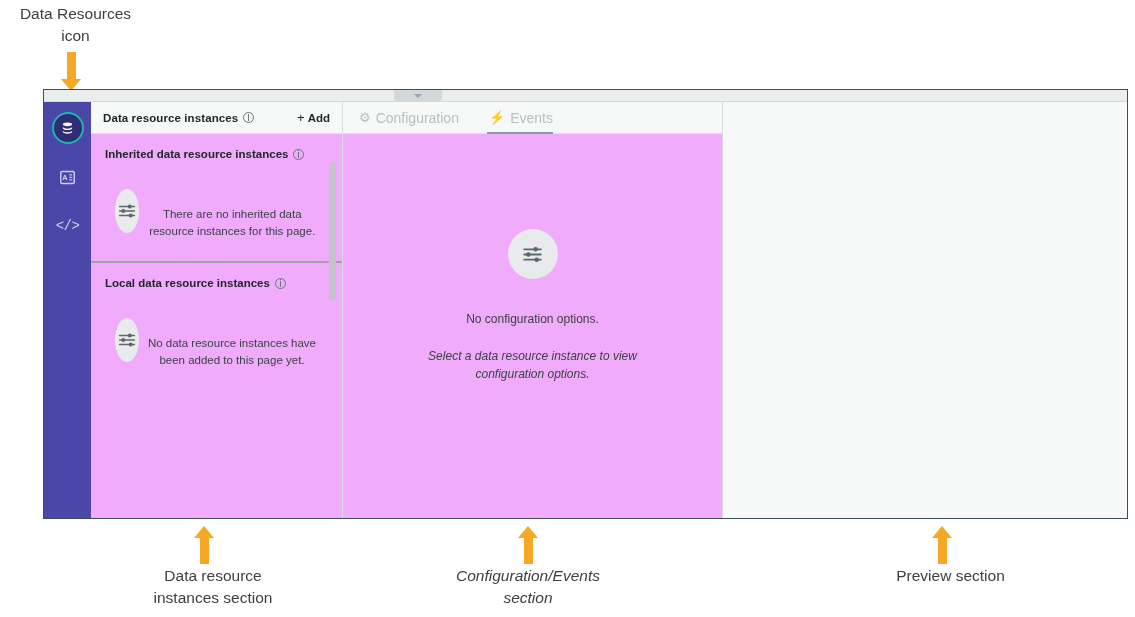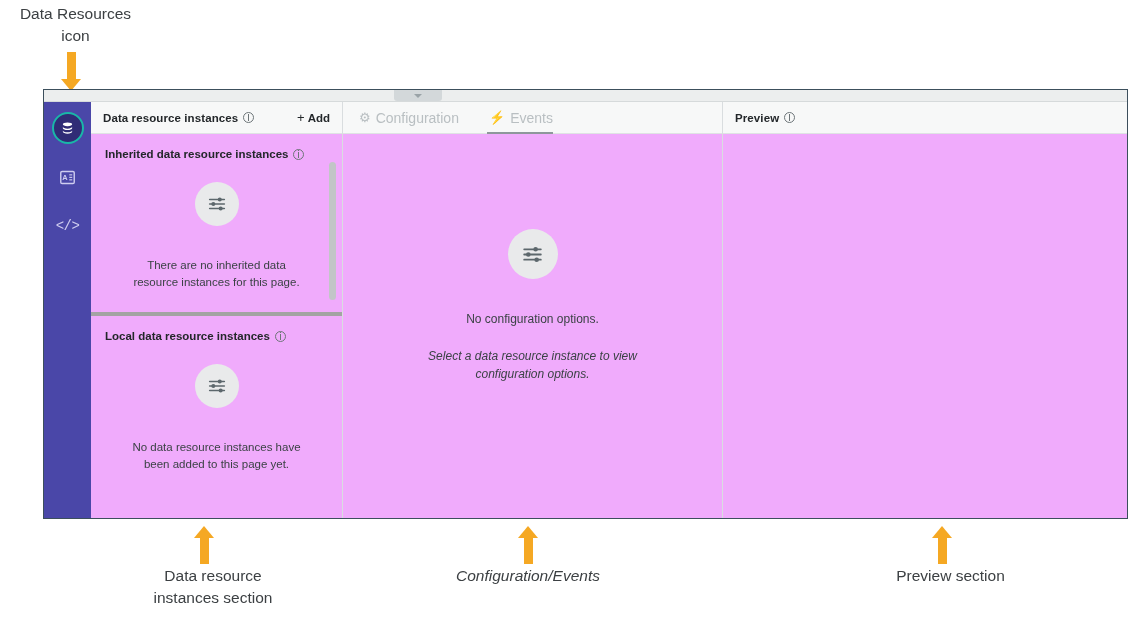--- a/index.html
+++ b/index.html
@@ -181,32 +181,32 @@
   .gear-glyph { font-size: 13px; color: #b9bfc2; }
   .bolt-glyph { font-size: 13px; color: #c6ccce; }
 
   
   .panel-scroll { flex: 1 1 auto; overflow: hidden; position: relative; min-height: 0; }
 
   .section {
     padding: 14px 14px 10px 14px;
     position: relative;
   }
-  .section-divider { border-bottom: 4px solid #a3a3a3; }
+  .section-divider { border-bottom: 2px solid #a3a3a3; }
   .section-label {
     font-size: 11.5px;
     font-weight: bold;
     color: #23272a;
     display: flex;
     align-items: center;
     margin-bottom: 6px;
   }
   .empty-state {
     display: flex;
-    flex-direction: column;
+    flex-direction: row;
     align-items: center;
     padding: 16px 10px 12px 10px;
     gap: 7px;
   }
   .empty-circle {
     width: 44px; height: 44px;
     border-radius: 50%;
     background: #e9eaeb;
     display: flex; align-items: center; justify-content: center;
   }
@@ -391,46 +391,40 @@
                 <circle cx="8" cy="12" r="2.2" fill="#5c676c"></circle>
                 <circle cx="16" cy="17" r="2.2" fill="#5c676c"></circle>
               </svg>
             </div>
             <div class="mid-empty-text">No configuration options.</div>
             <div class="mid-empty-sub">Select a data resource instance to view configuration options.</div>
           </div>
         </div>
       </div>
 
-      <div class="col col-right">
-        <div class="col-header">
-          <span class="col-title">Preview</span>
-          <span class="info-icon"></span>
-        </div>
-        <div class="panel-scroll"></div>
-      </div>
 
     </div>
   </div>
 
   <div class="anno-arrow arrow-up" style="left:194px; top:526px; width:21px; height:38px;">
     <div class="arrow-head"></div>
     <div class="arrow-shaft" style="height:27px;"></div>
   </div>
   <div class="anno-text" style="left:100px; top:565px; width:210px;">
     <div>Data resource</div>
     <div>instances section</div>
   </div>
 
   <div class="anno-arrow arrow-up" style="left:518px; top:526px; width:21px; height:38px;">
     <div class="arrow-head"></div>
     <div class="arrow-shaft" style="height:27px;"></div>
   </div>
   <div class="anno-text" style="left:400px; top:565px; width:240px;font-style:italic;">
     <div>Configuration/Events</div>
+    <div>section</div>
   </div>
 
   <div class="anno-arrow arrow-up" style="left:932px; top:526px; width:21px; height:38px;">
     <div class="arrow-head"></div>
     <div class="arrow-shaft" style="height:27px;"></div>
   </div>
   <div class="anno-text" style="left:835px; top:565px; width:215px;">
     <div>Preview section</div>
   </div>
 

